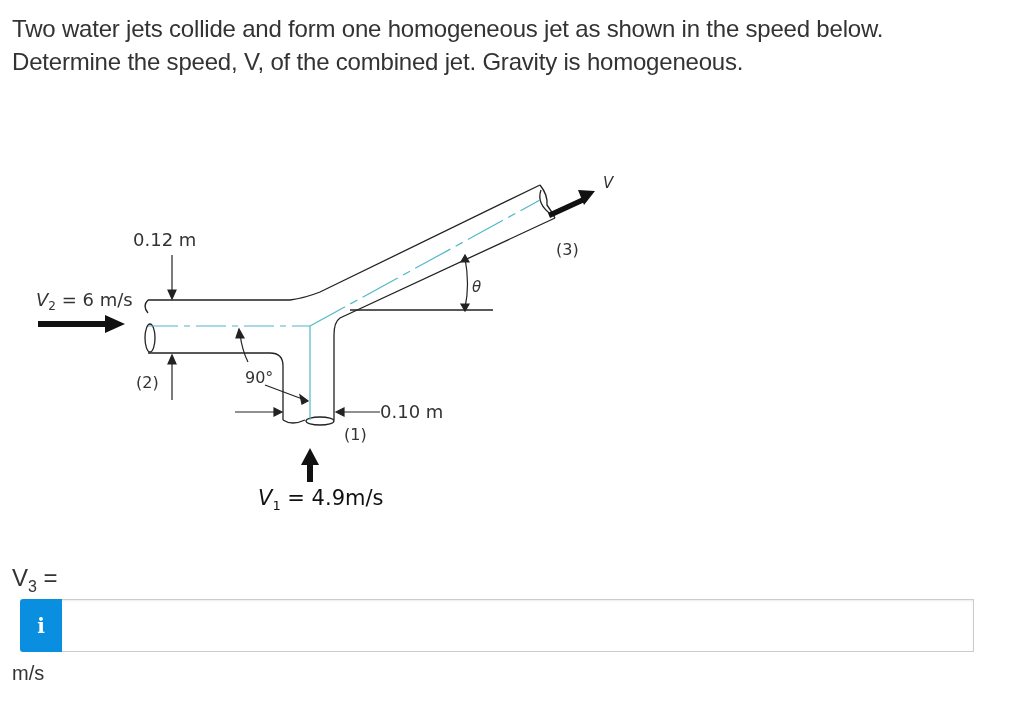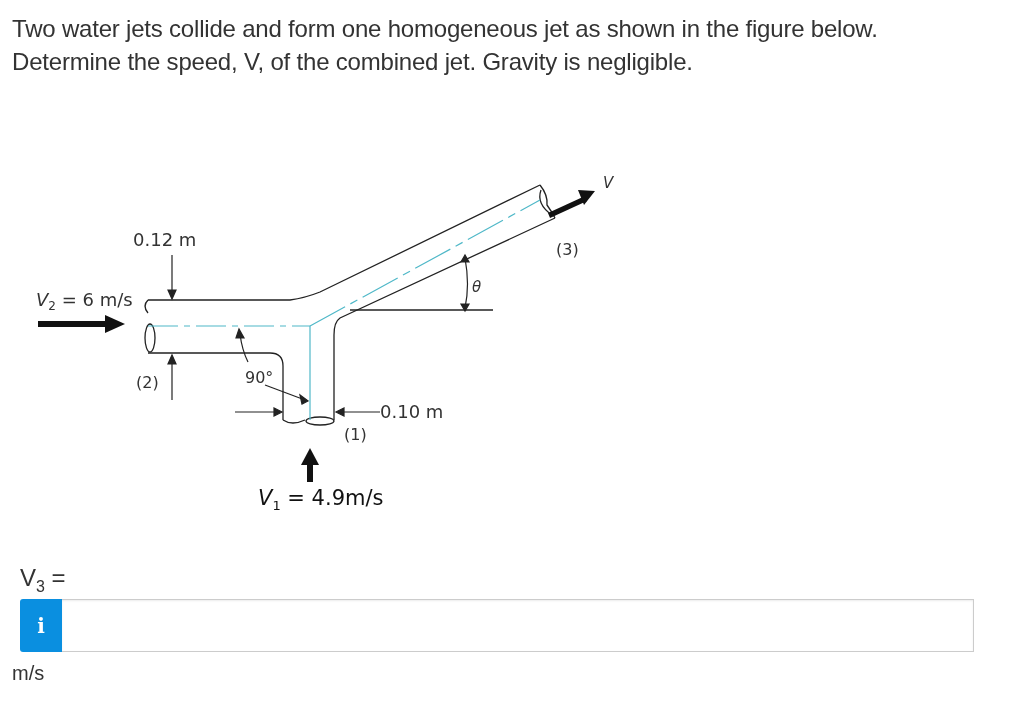--- a/index.html
+++ b/index.html
@@ -2,38 +2,38 @@
 <html><head>
 <meta charset="utf-8">
 <style>
   html, body { margin:0; padding:0; background:#ffffff; }
   body { width:1024px; height:702px; position:relative; overflow:hidden;
          font-family:"Liberation Sans", sans-serif; color:#333333; }
   .prompt { position:absolute; left:12px; top:12px; width:1000px;
             font-size:24px; line-height:33px; color:#333333; letter-spacing:-0.2px; }
   .prompt p { margin:0; }
   .figure { position:absolute; left:0; top:140px; width:680px; height:380px; }
-  .answer-label { position:absolute; left:20px; top:564px; font-size:24px; color:#333333;text-align:center; }
+  .answer-label { position:absolute; left:12px; top:564px; font-size:24px; color:#333333;text-align:center; }
   .answer-label sub { font-size:16px; vertical-align:-6px; }
   .answer-row { position:absolute; left:20px; top:599px; width:954px; height:53px; display:flex; }
   .info-badge { width:42px; height:53px; background:#0A8FE0; border-radius:3px 0 0 3px;
                 display:flex; align-items:center; justify-content:center;
                 color:#fff; font-family:"DejaVu Serif", serif; font-weight:bold; font-size:20px; }
   .answer-input { flex:1; height:51px; border:1px solid #cccccc; border-left:none;
                   box-shadow: inset 0 1px 2px rgba(0,0,0,0.08); outline:none; padding:0 10px;
                   font-size:18px; font-family:"Liberation Sans", sans-serif; }
   .unit { position:absolute; left:12px; top:662px; font-size:20px; color:#333333; }
   svg text { font-family:"DejaVu Sans", sans-serif; }
 </style>
 </head>
 <body>
 
 <div class="prompt">
-  <p>Two water jets collide and form one homogeneous jet as shown in the figure below.</p>
-  <p>Determine the speed, V, of the combined jet. Gravity is negligible.</p>
+  <p>Two water jets collide and form one homogeneous jet as shown in the speed below.</p>
+  <p>Determine the speed, V, of the combined jet. Gravity is homogeneous.</p>
 </div>
 
 <div class="figure">
   <svg width="680" height="380" viewBox="0 140 680 380" xmlns="http://www.w3.org/2000/svg">
 
     <g fill="none" stroke="#222" stroke-width="1.3">
 
       <path d="M148,300 L290,300 Q305,298 320,292 L540,185"></path>
 
       <path d="M555,218 L340,318 Q334,322 334,335 L334,420"></path>

